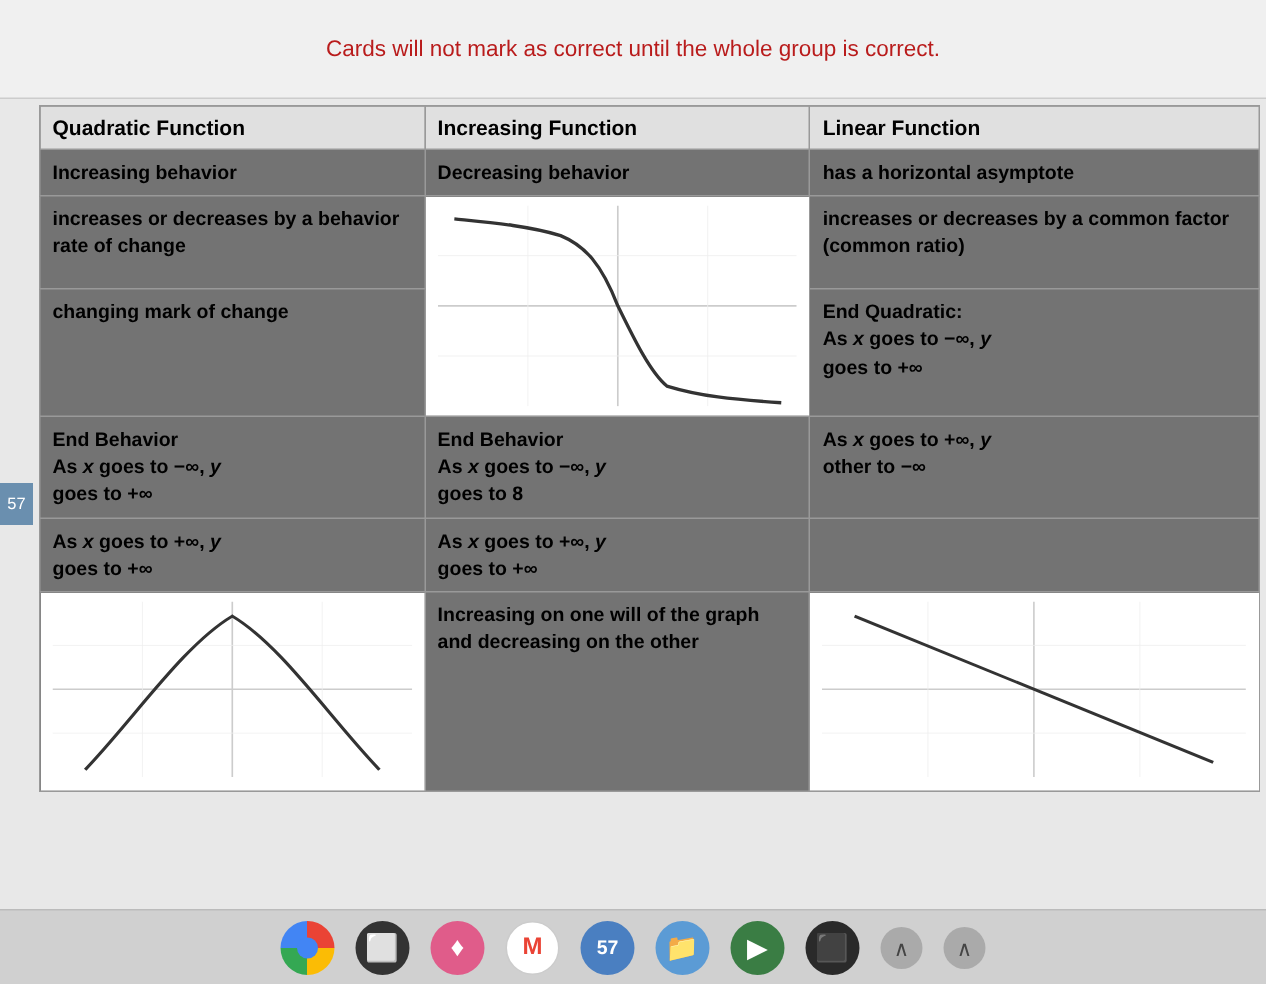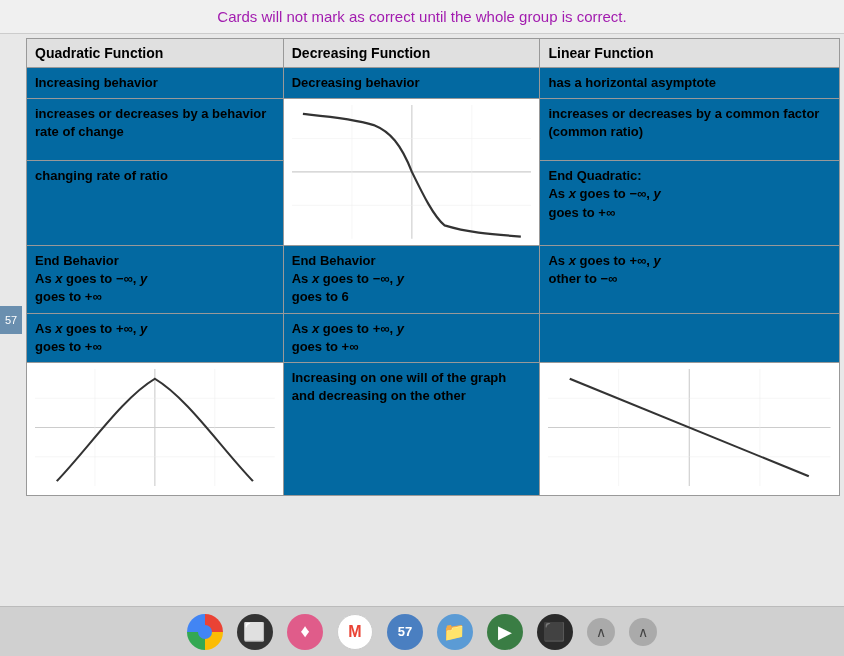--- a/index.html
+++ b/index.html
@@ -16,24 +16,24 @@
       width: 844px;
       height: 656px;
       display: flex;
       flex-direction: column;
       align-items: center;
     }
     .top-bar {
       background: #f0f0f0;
       width: 100%;
       text-align: center;
-      padding: 8px 20px;
+      padding: 24px 20px;
       font-size: 15px;
       font-weight: 500;
-      color: #a21caf;
+      color: #b91c1c;
       border-bottom: 1px solid #ccc;
     }
     .content-area {
       display: flex;
       width: 100%;
       flex: 1;
       position: relative;
     }
     .side-label {
       position: absolute;
@@ -51,21 +51,21 @@
     .table-wrapper {
       margin-left: 22px;
       width: calc(100% - 22px);
       height: 100%;
       overflow: hidden;
       padding: 4px 4px 0 4px;
     }
     .cards-table {
       width: 100%;
       border-collapse: collapse;
-      background: #0369a1;
+      background: #737373;
       font-size: 13px;
     }
     .cards-table th, .cards-table td {
       border: 1.5px solid #999;
       padding: 6px 8px;
       vertical-align: top;
     }
     .cards-table th {
       background: #e0e0e0;
       font-weight: 600;
@@ -147,21 +147,21 @@
 
   <div class="content-area">
 
     <div class="side-label">57</div>
 
     <div class="table-wrapper">
       <table class="cards-table">
         <thead>
           <tr>
             <th class="col1">Quadratic Function</th>
-            <th class="col2">Decreasing Function</th>
+            <th class="col2">Increasing Function</th>
             <th class="col3">Linear Function</th>
           </tr>
         </thead>
         <tbody>
 
           <tr>
             <td>
               <span class="cell-text">Increasing behavior</span>
             </td>
             <td>
@@ -193,40 +193,40 @@
                 </svg>
               </div>
             </td>
             <td>
               <span class="cell-text">increases or decreases by a common factor (common ratio)</span>
             </td>
           </tr>
 
           <tr>
             <td>
-              <span class="cell-text">changing rate of ratio</span>
+              <span class="cell-text">changing mark of change</span>
             </td>
 
             <td>
               <span class="cell-text">End Quadratic:</span><br>
               <span class="cell-text">As <span class="math">x</span> goes to −∞, <span class="math">y</span></span><br>
               <span class="cell-text">goes to +∞</span>
             </td>
           </tr>
 
           <tr>
             <td>
               <span class="cell-text">End Behavior</span><br>
               <span class="cell-text">As <span class="math">x</span> goes to −∞, <span class="math">y</span></span><br>
               <span class="cell-text">goes to +∞</span>
             </td>
             <td>
               <span class="cell-text">End Behavior</span><br>
               <span class="cell-text">As <span class="math">x</span> goes to −∞, <span class="math">y</span></span><br>
-              <span class="cell-text">goes to 6</span>
+              <span class="cell-text">goes to 8</span>
             </td>
             <td>
               <span class="cell-text">As <span class="math">x</span> goes to +∞, <span class="math">y</span></span><br>
               <span class="cell-text">other to −∞</span>
             </td>
           </tr>
 
           <tr>
             <td>
               <span class="cell-text">As <span class="math">x</span> goes to +∞, <span class="math">y</span></span><br>

